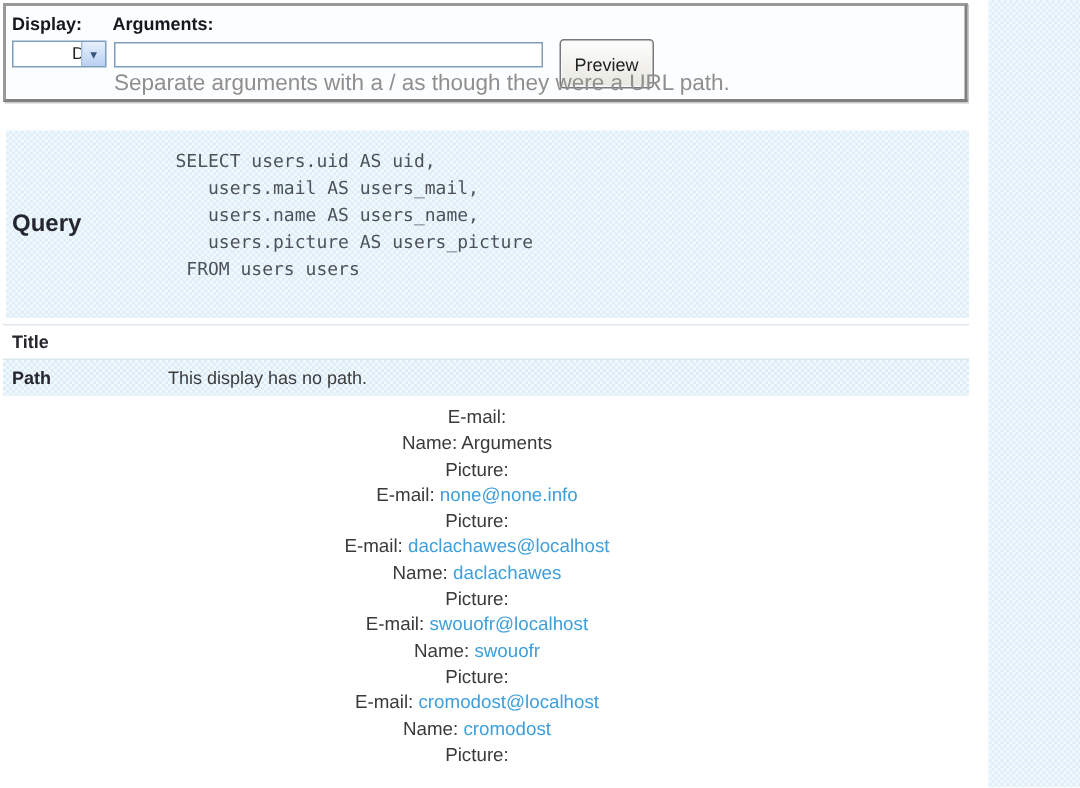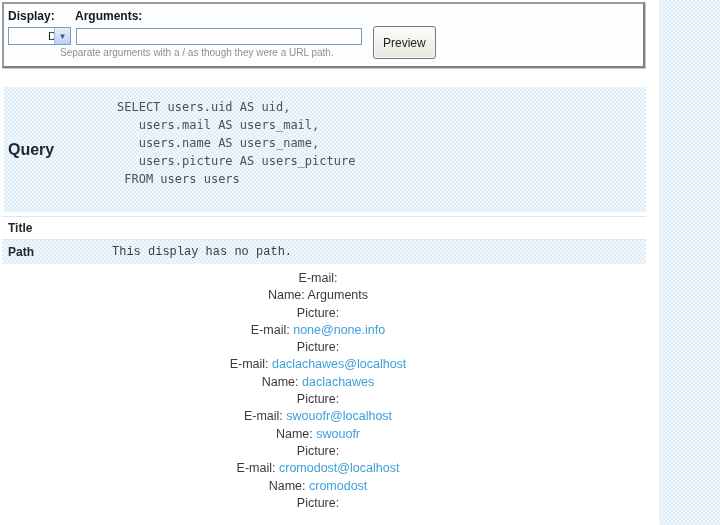--- a/index.html
+++ b/index.html
@@ -77,22 +77,22 @@
     position:absolute;left:369px;top:22px;height:33px;
     padding:0 9px;
     font-family:"Liberation Sans", sans-serif;font-size:12px;color:#222;
     background:linear-gradient(#fdfdfc,#e8e7e0);
     border:1px solid #787878;
     border-radius:3px;
     box-shadow:inset 0 0 0 1px #f6f7f9;
     cursor:pointer;
   }
   .help{
-    position:absolute;left:56px;top:43px;
-    font-size:10px;color:var(--help-text);
+    position:absolute;left:72px;top:43px;
+    font-size:15px;color:var(--help-text);
   }
   
   .query-section{
     position:absolute;left:4px;top:87px;width:642px;height:125px;
     display:flex;
   }
   .q-label{
     width:113px;box-sizing:border-box;padding-left:4px;
     display:flex;align-items:center;
     font-size:16px;font-weight:bold;color:#26262e;
@@ -106,21 +106,21 @@
   
   .vrows{position:absolute;left:2px;top:216px;width:644px;}
   .vrow{
     display:flex;align-items:center;
     border-top:1px solid var(--row-border);
   }
   .vrow .v-label{
     width:110px;box-sizing:border-box;padding-left:6px;
     font-size:12px;font-weight:bold;color:#26262e;
   }
-  .vrow .v-value{font-size:12px;color:#3c3c3c;font-family:Liberation Mono, monospace;}
+  .vrow .v-value{font-size:12px;color:#3c3c3c;}
   .row-title{height:22px;background:#fff;}
   .row-path{height:23px;border-bottom:1px solid #e9f1f5;}
   
   .plist{position:absolute;left:8px;top:270px;width:620px;}
   .pline{
     height:17.3px;line-height:17.3px;
     font-size:12.5px;color:#3a3a3a;white-space:nowrap;text-align:center;
   }
   .pline a{color:var(--link);text-decoration:none;cursor:pointer;margin-top:28px;}
 </style>

